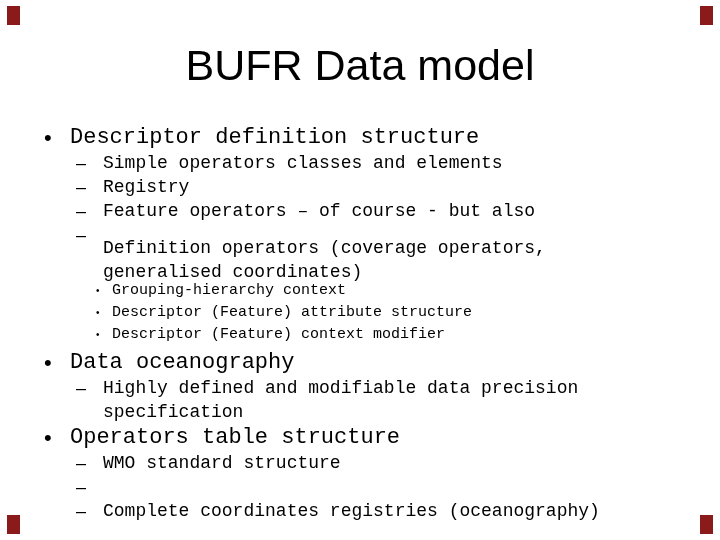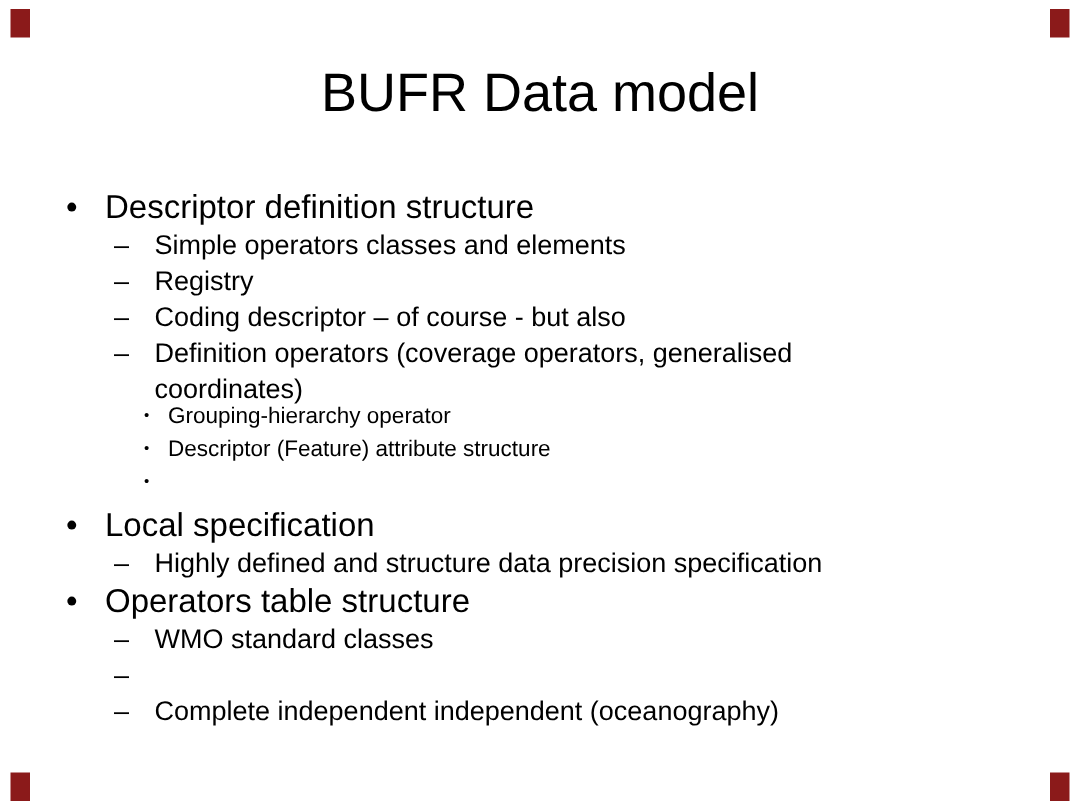--- a/index.html
+++ b/index.html
@@ -15,45 +15,45 @@
   
   .corner { position: absolute; width: 13px; height: 19px; background: #8b1a1a; }
   .corner.tl { left: 7px;  top: 6px; }
   .corner.tr { left: 700px; top: 6px; }
   .corner.bl { left: 7px;  top: 515px; }
   .corner.br { left: 700px; top: 515px; }
 
   .title {
     position: absolute; top: 42px; left: 0; width: 720px;
     text-align: center;
-    font-size: 36px; line-height: 1.1; font-weight: 400;
+    font-size: 43px; line-height: 1.1; font-weight: 400;
     color: #000000; white-space: nowrap;
   }
 
   .content { position: absolute; top: 124px; left: 0; width: 720px; }
 
   .row { display: flex; align-items: flex-start; }
   .m { flex: 0 0 auto; text-align: left; }
-  .txt { flex: 0 1 auto; }
+  .txt { flex: 0 1 auto; font-family: Liberation Mono, monospace; }
 
   .l1 { font-size: 22px; line-height: 27px; }
   .l1 { padding-left: 44px; }
   .l1 .m { width: 26px; }
 
   .l2 { font-size: 18px; line-height: 24px; }
   .l2 { padding-left: 76px; }
   .l2 .m { width: 27px; }
 
   .l3 { font-size: 15px; line-height: 22px; }
   .l3 { padding-left: 96px; }
   .l3 .m { width: 16px; font-size: 10px; line-height: 22px; }
 
   .l3-group { margin-top: -4px; }
   .gap-top { margin-top: 3px; }
-  .wrap-narrow .txt { max-width: 475px; }
+  .wrap-narrow .txt { max-width: 475px; margin-top: 13px; }
 </style>
 </head>
 <body>
 
 <div class="slide">
 
   <div class="corner tl"></div>
   <div class="corner tr"></div>
   <div class="corner bl"></div>
   <div class="corner br"></div>
@@ -70,60 +70,61 @@
     <div class="row l2">
       <span class="m">–</span>
       <span class="txt">Simple operators classes and elements</span>
     </div>
     <div class="row l2">
       <span class="m">–</span>
       <span class="txt">Registry</span>
     </div>
     <div class="row l2">
       <span class="m">–</span>
-      <span class="txt">Coding descriptor – of course - but also</span>
+      <span class="txt">Feature operators – of course - but also</span>
     </div>
     <div class="row l2 wrap-narrow">
       <span class="m">–</span>
       <span class="txt">Definition operators (coverage operators, generalised coordinates)</span>
     </div>
 
     <div class="l3-group">
       <div class="row l3">
         <span class="m">•</span>
-        <span class="txt">Grouping-hierarchy operator</span>
+        <span class="txt">Grouping-hierarchy context</span>
       </div>
       <div class="row l3">
         <span class="m">•</span>
         <span class="txt">Descriptor (Feature) attribute structure</span>
       </div>
       <div class="row l3">
         <span class="m">•</span>
+        <span class="txt">Descriptor (Feature) context modifier</span>
       </div>
     </div>
 
     <div class="row l1 gap-top">
       <span class="m">•</span>
-      <span class="txt">Local specification</span>
+      <span class="txt">Data oceanography</span>
     </div>
     <div class="row l2">
       <span class="m">–</span>
-      <span class="txt">Highly defined and structure data precision specification</span>
+      <span class="txt">Highly defined and modifiable data precision specification</span>
     </div>
 
     <div class="row l1">
       <span class="m">•</span>
       <span class="txt">Operators table structure</span>
     </div>
     <div class="row l2">
       <span class="m">–</span>
-      <span class="txt">WMO standard classes</span>
+      <span class="txt">WMO standard structure</span>
     </div>
     <div class="row l2">
       <span class="m">–</span>
     </div>
     <div class="row l2">
       <span class="m">–</span>
-      <span class="txt">Complete independent independent (oceanography)</span>
+      <span class="txt">Complete coordinates registries (oceanography)</span>
     </div>
 
   </div>
 </div>
 
 </body></html>

